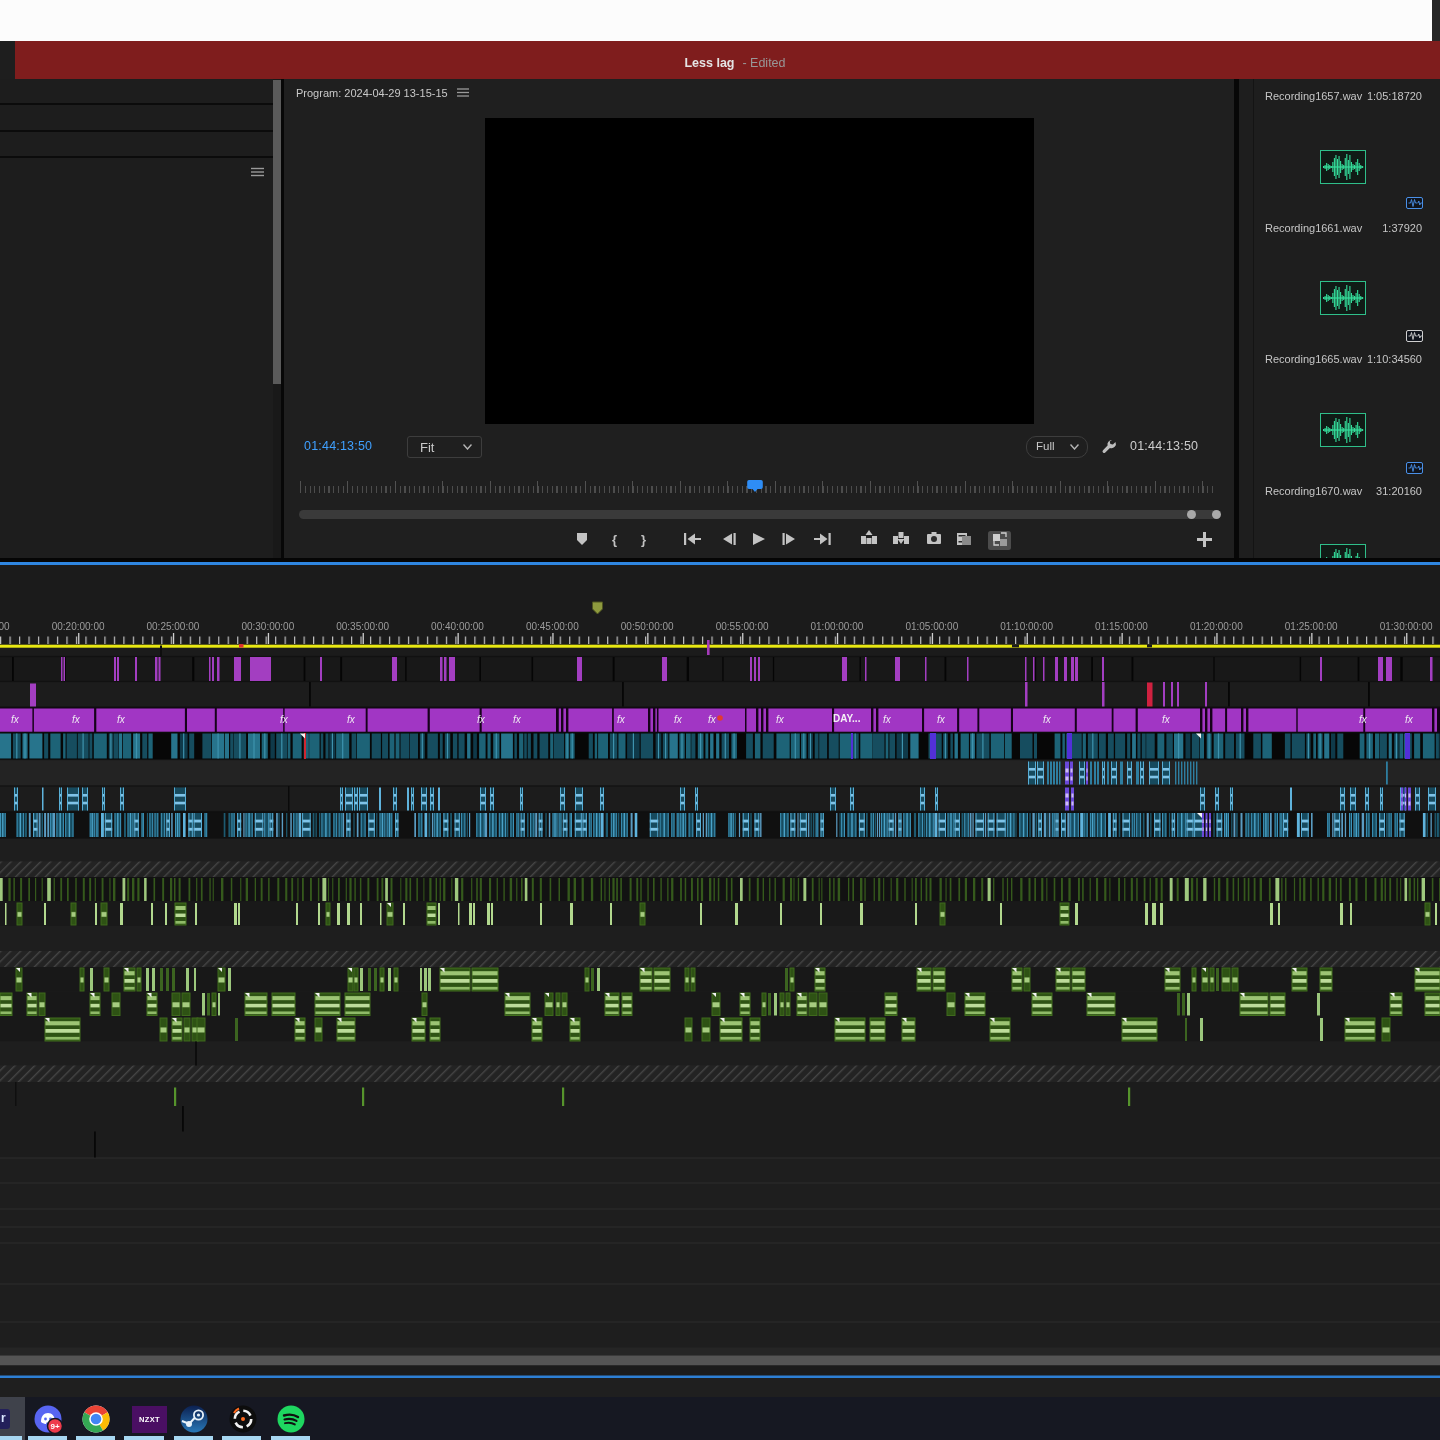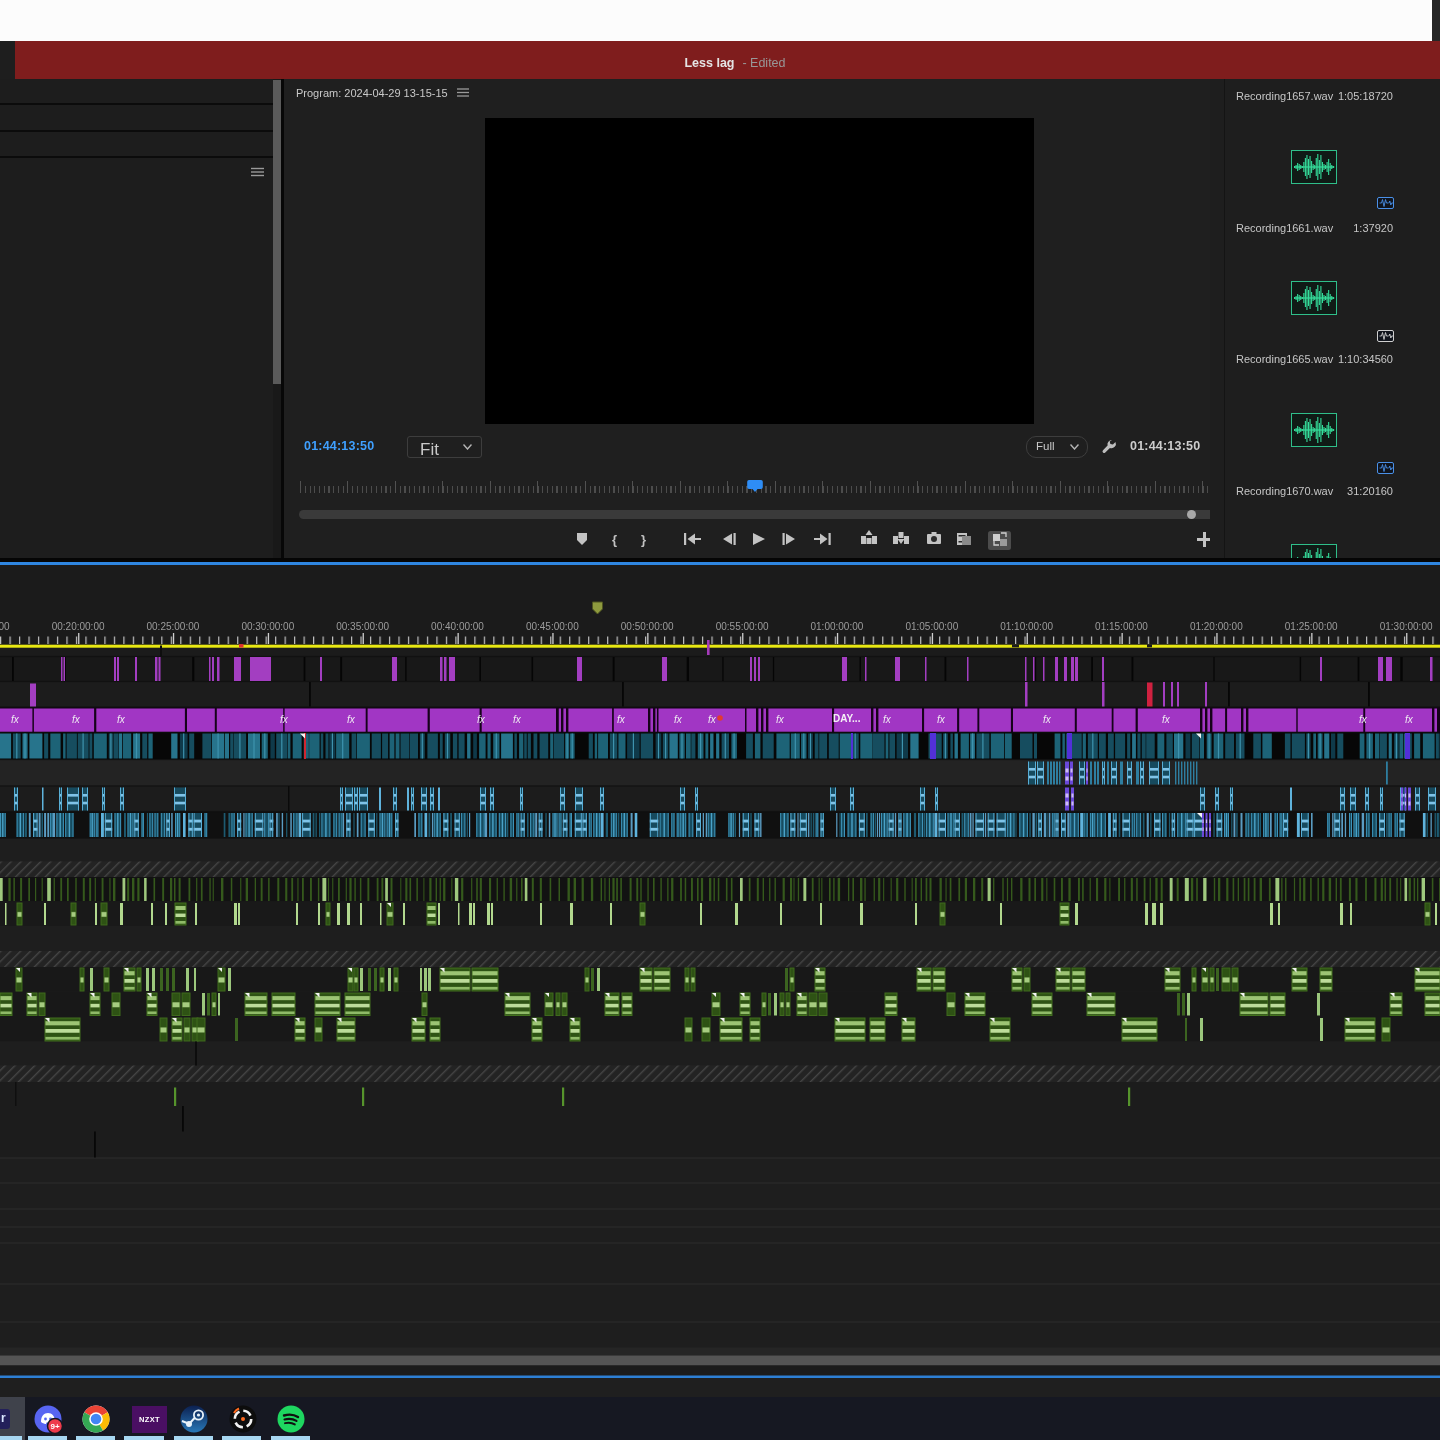--- a/index.html
+++ b/index.html
@@ -1,21 +1,21 @@
 <!DOCTYPE html>
 <html><head><meta charset="utf-8"><style>
 html,body{margin:0;padding:0;width:1440px;height:1440px;background:#1e1e1e;overflow:hidden;
 font-family:"Liberation Sans",sans-serif;-webkit-font-smoothing:antialiased}
 .abs{position:absolute}
 .rl{font:10px "Liberation Sans",sans-serif;fill:#9c9c9c}
 .fx{font:italic 10px "Liberation Sans",sans-serif;fill:#efeaf2}
 .day{font:bold 10px "Liberation Sans",sans-serif;fill:#f4f0f6}
 .br{font:bold 13px "Liberation Sans",sans-serif;fill:#c3c3c3}
 .rn,.rd{font-size:11px;color:#c6c6c6;line-height:14px}
-.tc{font-size:12.5px;font-weight:bold;letter-spacing:.2px}
+.tc{font-size:12.5px;font-weight:normal;letter-spacing:.2px}
 svg{display:block}
 </style></head>
 <body>
 <div class="abs" style="left:0;top:0;width:1440px;height:41px;background:#fcfcfc"></div>
 <div class="abs" style="left:1432px;top:0;width:8px;height:41px;background:#262626"></div>
 <div class="abs" style="left:15px;top:41px;width:1440px;height:38px;background:#7f1d1d;text-align:center;padding-top:3px;box-sizing:border-box">
 <span style="font-size:12.5px;color:#e4e4e4;font-weight:bold;line-height:38px">Less lag</span>
 <span style="font-size:12.5px;color:#989898;line-height:38px">&nbsp;- Edited</span></div>
 
 <div class="abs" style="left:0;top:79px;width:273px;height:479px;background:#1d1d1d"></div>
@@ -38,21 +38,21 @@
 <svg class="abs" style="left:457px;top:88px" width="12" height="9">
     <g stroke="#9a9a9a" stroke-width="1.3">
       <line x1="0" y1="1" x2="12" y2="1"></line>
       <line x1="0" y1="4.5" x2="12" y2="4.5"></line>
       <line x1="0" y1="8" x2="12" y2="8"></line>
     </g>
   </svg>
 <div class="abs" style="left:485px;top:118px;width:549px;height:306px;background:#000"></div>
 <div class="abs tc" style="left:304px;top:439px;color:#3fa0ff">01:44:13:50</div>
 <div class="abs" style="left:407px;top:436px;width:73px;height:20px;border:1px solid #3d3d3d;border-radius:3px">
-<span style="font-size:17px;color:#c9c9c9;position:absolute;left:12px;top:3px">Fit</span>
+<span style="font-size:13px;color:#c9c9c9;position:absolute;left:12px;top:3px">Fit</span>
 <svg class="abs" style="right:9px;top:7px" width="9" height="6">
       <path d="M0.5 0.5 l4 4.5 4-4.5" fill="none" stroke="#b5b5b5" stroke-width="1.4"></path>
     </svg>
   </div>
 <div class="abs" style="left:1026px;top:436px;width:60px;height:20px;border:1px solid #3d3d3d;border-radius:10px">
 <span style="font-size:11.5px;color:#c9c9c9;position:absolute;left:9px;top:3px">Full</span>
 <svg class="abs" style="right:8px;top:7px" width="9" height="6">
       <path d="M0.5 0.5 l4 4.5 4-4.5" fill="none" stroke="#b5b5b5" stroke-width="1.4"></path>
     </svg>
   </div>
@@ -106,21 +106,21 @@
         <rect x="1" y="6" width="7" height="7" fill="#cfcfcf"></rect>
         <rect x="8" y="11" width="7" height="7" fill="#9a9a9a"></rect>
         <path d="M9 5 h5 v4" fill="none" stroke="#cfcfcf" stroke-width="1.3"></path>
         <path d="M7 17 h-5 v-4" fill="none" stroke="#cfcfcf" stroke-width="1.3"></path>
       </g>
 <path d="M637 10 h6 v-6 h3 v6 h6 v3 h-6 v6 h-3 v-6 h-6 z"></path>
 </g>
   </svg>
 <div class="abs" style="left:1234px;top:79px;width:7px;height:483px;background:#070707"></div>
 
-<div class="abs" style="left:1210px;top:79px;width:199px;height:479px;background:#1e1e1e;overflow:hidden">
+<div class="abs" style="left:1239px;top:79px;width:199px;height:479px;background:#1e1e1e;overflow:hidden">
     <div class="abs rn" style="left:26px;top:10px">Recording1657.wav</div>
     <div class="abs rd" style="right:16px;top:10px">1:05:18720</div>
     <svg class="abs" style="left:81px;top:70.5px" width="46" height="34" viewBox="0 0 46 34">
       <rect x="0.5" y="0.5" width="45" height="33" fill="#101b16" stroke="#2fbf8a"></rect>
       <use href="#wfp"></use>
     </svg>
     <svg class="abs" style="left:167px;top:118px" width="17" height="12" viewBox="0 0 17 12">
       <rect x="0.5" y="0.5" width="16" height="11" rx="1.5" fill="#10141c" stroke="#4a90e8"></rect>
       <path d="M2.5 6 h2 M4.5 6 l1-3.5 1.5 7 1.5-7 1 3.5 h2 M12 6 l0.8-2 1 4 0.8-2 h1.4" stroke="#4a90e8" stroke-width="0.9" fill="none"></path>
     </svg>

